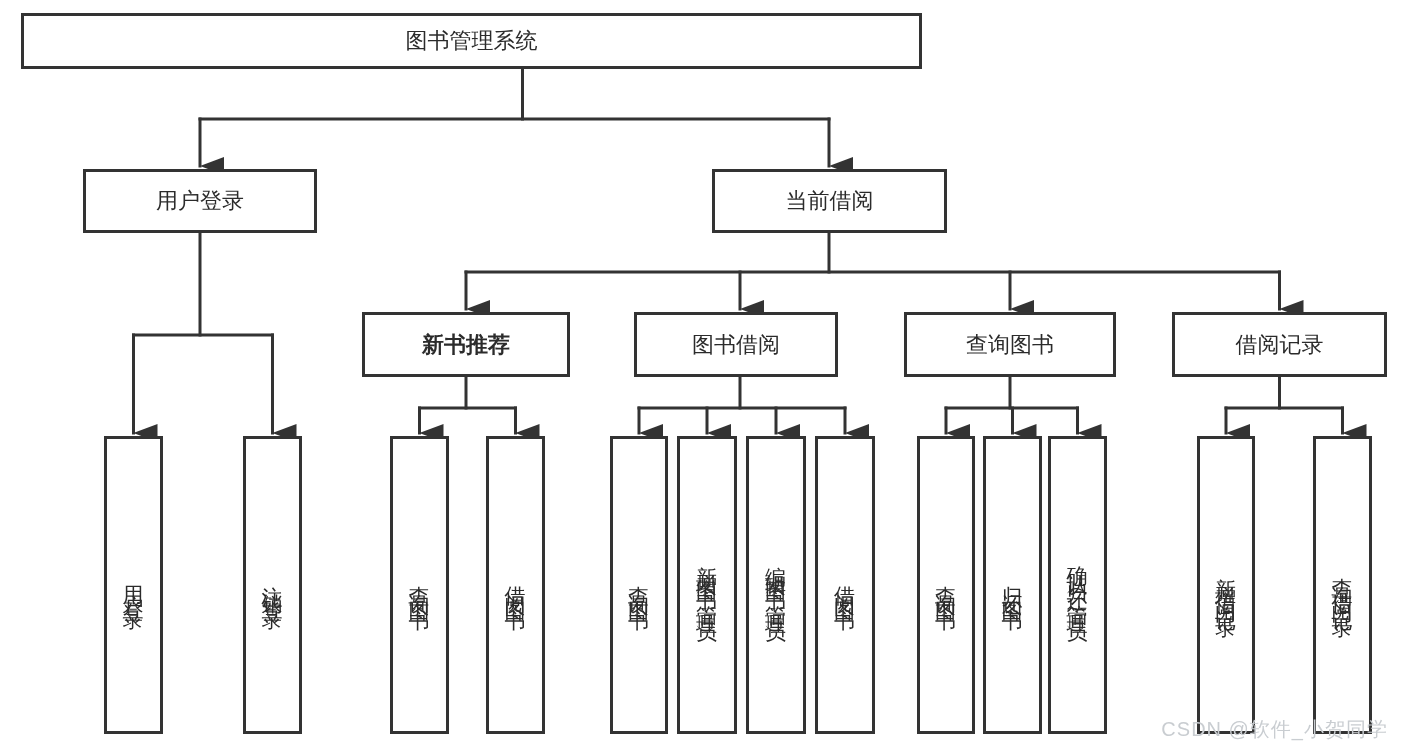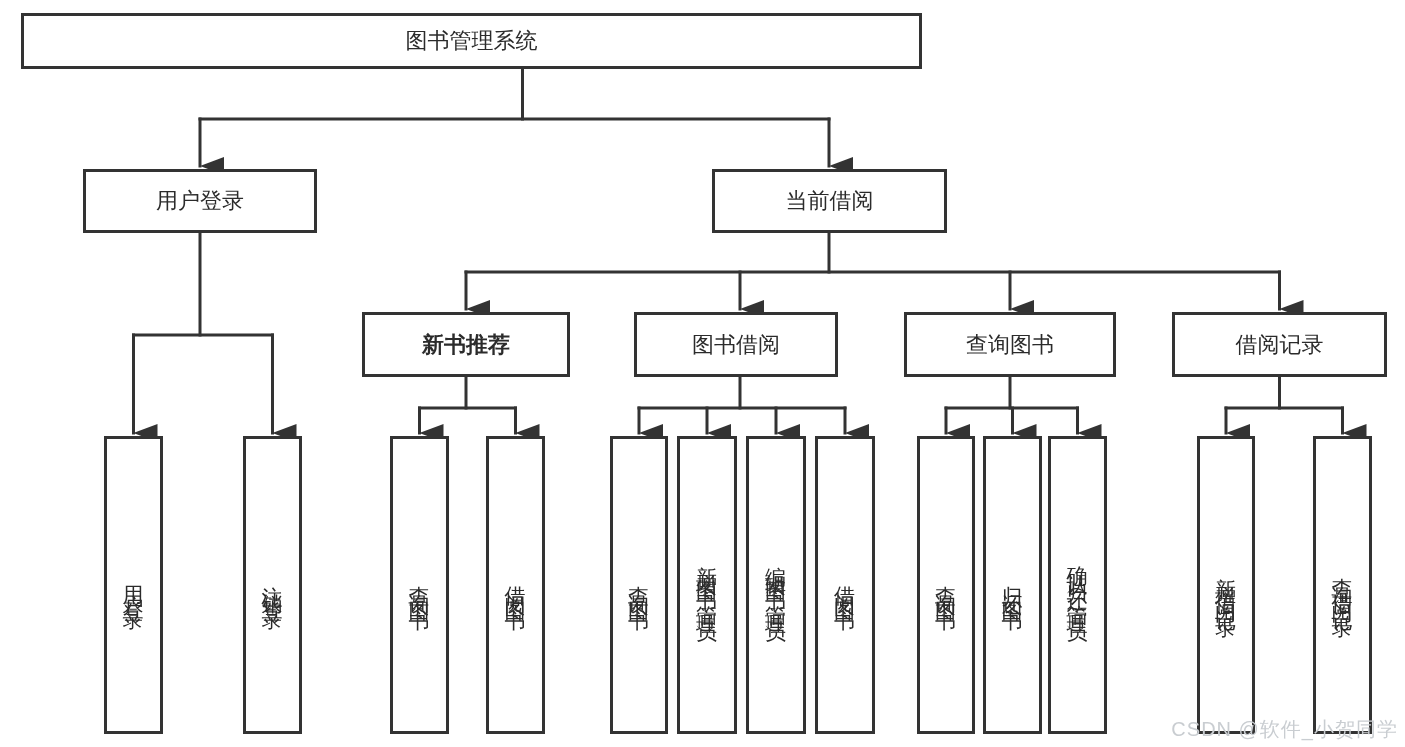--- a/index.html
+++ b/index.html
@@ -58,21 +58,21 @@
   .lf6{left:677px;width:60px;}
   .lf7{left:746px;width:60px;}
   .lf8{left:815px;width:60px;}
   .lf9{left:917px;width:58px;}
   .lf10{left:983px;width:59px;}
   .lf11{left:1048px;width:59px;}
   .lf12{left:1197px;width:58px;}
   .lf13{left:1313px;width:59px;}
   .watermark{
     position:absolute;
-    right:7px;bottom:4px;
+    right:17px;bottom:4px;
     font-size:20px;
     color:var(--watermark);
     letter-spacing:1px;
     z-index:10;
     pointer-events:none;
     margin-top:12px;
   }
 </style>
 </head>
 <body>

